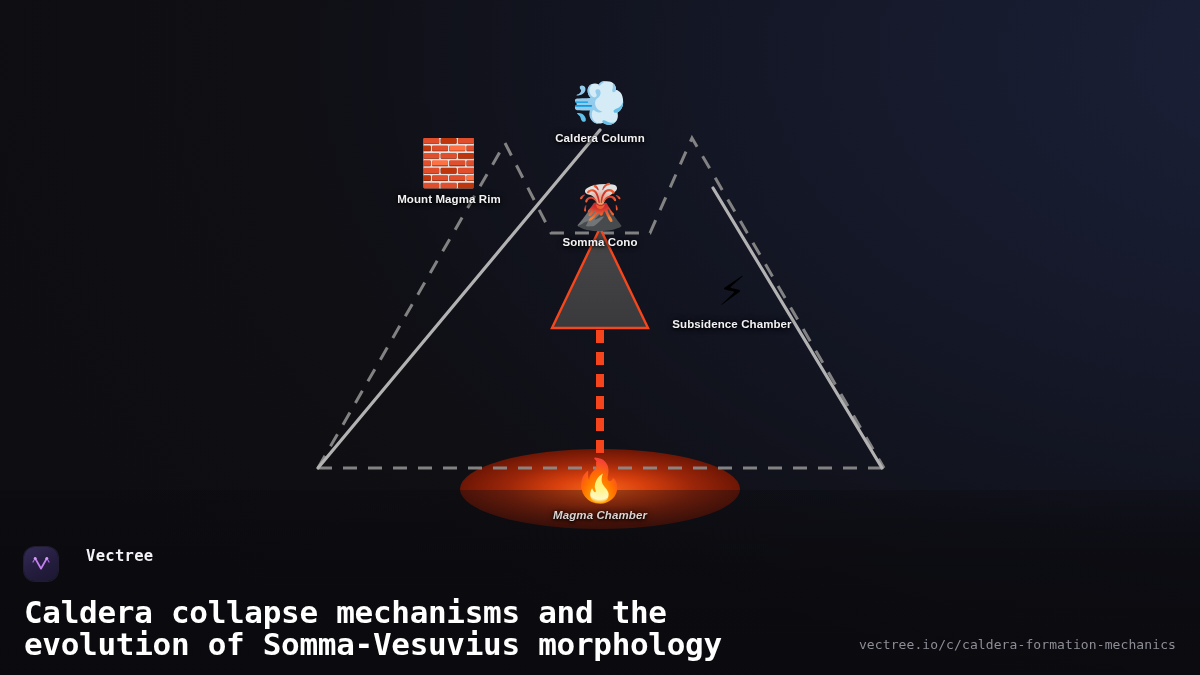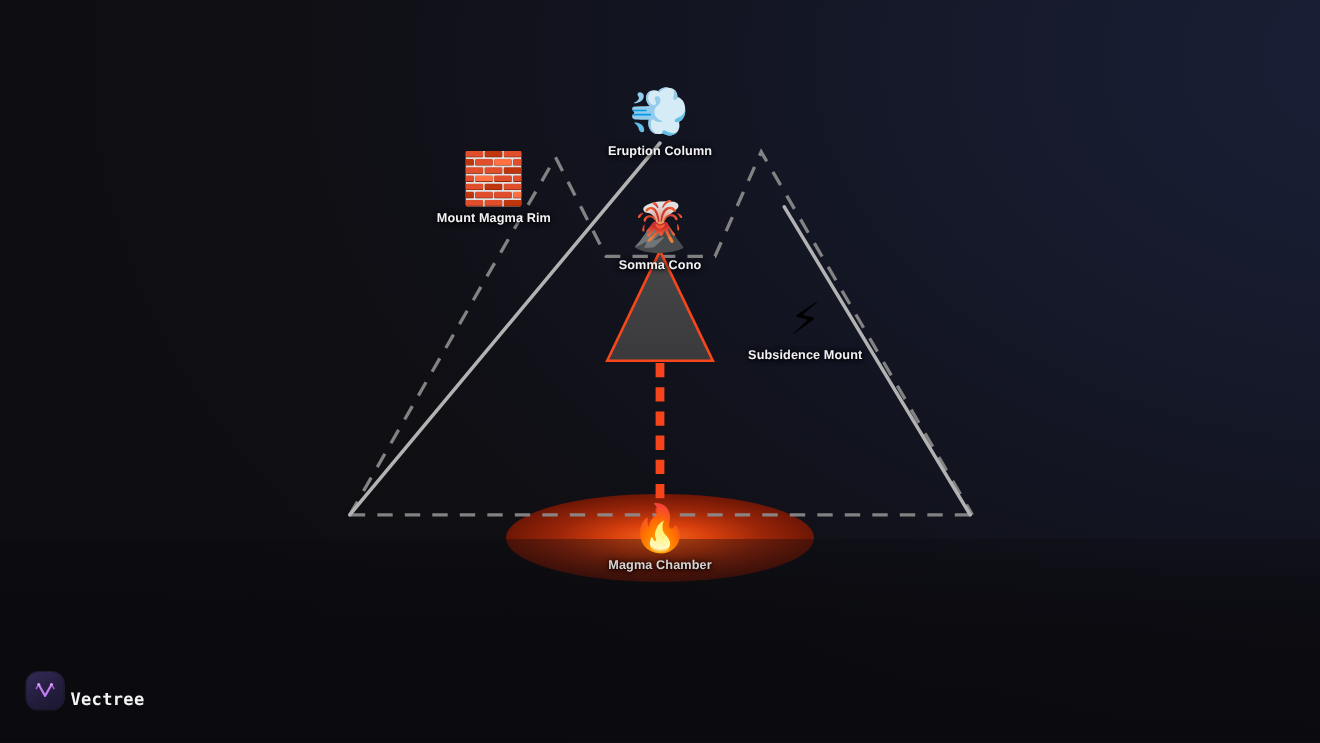--- a/index.html
+++ b/index.html
@@ -55,21 +55,21 @@
   }
   .node-label {
     margin-top:7px;
     color:#f2f2f4;
     font-size:11.5px;
     font-weight:bold;
     letter-spacing:0.1px;
     white-space:nowrap;
     text-shadow:0 1px 3px rgba(0,0,0,0.95), 0 0 6px rgba(0,0,0,0.8);
   }
-  .node-label.dim { color:#d8d4d2; }
+  .node-label.dim { color:#d8d4d2;font-style:italic; }
 
   #node-eruption-column { left:600px; top:112px; }
   #node-eruption-column .node-icon { font-size:44px; }
 
   #node-somma-rim { left:449px; top:172px; }
   #node-somma-rim .node-icon { font-size:46px; }
 
   #node-gran-cono { left:600px; top:216px; }
   #node-gran-cono .node-icon { font-size:44px; }
 
@@ -80,21 +80,21 @@
   #node-magma-chamber .node-icon { font-size:42px; }
 
   
   #footer {
     position:absolute;
     left:0; right:0; bottom:0;
     padding:0 24px 14px 24px;
     z-index:10;
   }
   #brand {
-    display:flex; align-items:flex-end; gap:6px;
+    display:flex; align-items:flex-start; gap:28px;
     margin-bottom:16px;
   }
   #brand-logo {
     width:34px; height:34px;
     border-radius:11px;
     background:linear-gradient(150deg,#332a55 0%,#241d3e 55%,#1b1730 100%);
     display:flex; align-items:center; justify-content:center;
     flex:none;
     box-shadow:0 0 0 1px rgba(150,120,220,0.16);
   }
@@ -152,36 +152,36 @@
     <path d="M 318,468 L 600,130" fill="none" stroke="#b2b2b2" stroke-width="3.2" stroke-linecap="round"></path>
     <path d="M 713,188 L 882,468" fill="none" stroke="#b2b2b2" stroke-width="3.2" stroke-linecap="round"></path>
 
     <path d="M 600,330 L 600,466" fill="none" stroke="#f6451c" stroke-width="8" stroke-dasharray="13 9" stroke-linecap="butt"></path>
 
     <polygon points="552,328 600,228 648,328" fill="url(#coneGrad)" stroke="#f6461c" stroke-width="2.4" stroke-linejoin="miter"></polygon>
   </svg>
 
   <div class="node" id="node-eruption-column">
     <span class="node-icon">💨</span>
-    <span class="node-label">Eruption Column</span>
+    <span class="node-label">Caldera Column</span>
   </div>
 
   <div class="node" id="node-somma-rim">
     <span class="node-icon">🧱</span>
     <span class="node-label">Mount Magma Rim</span>
   </div>
 
   <div class="node" id="node-gran-cono">
     <span class="node-icon">🌋</span>
     <span class="node-label">Somma Cono</span>
   </div>
 
   <div class="node" id="node-subsidence-faults">
     <span class="node-icon">⚡</span>
-    <span class="node-label">Subsidence Mount</span>
+    <span class="node-label">Subsidence Chamber</span>
   </div>
 
   <div class="node" id="node-magma-chamber">
     <span class="node-icon">🔥</span>
     <span class="node-label dim">Magma Chamber</span>
   </div>
 
   <div id="footer">
 
     <div id="brand">
@@ -190,16 +190,18 @@
           <path d="M5.2 5.4 L11 15.6 L16.8 5.4" fill="none" stroke="#c47ef0" stroke-width="1.9" stroke-linecap="round" stroke-linejoin="round"></path>
           <circle cx="5.2" cy="5.4" r="1.5" fill="#d49bf5"></circle>
           <circle cx="16.8" cy="5.4" r="1.5" fill="#d49bf5"></circle>
           <path d="M4.0 7.2 L3.0 9.0" stroke="#a868d8" stroke-width="1.3" stroke-linecap="round"></path>
           <path d="M18.0 7.2 L19.0 9.0" stroke="#a868d8" stroke-width="1.3" stroke-linecap="round"></path>
         </svg>
       </div>
       <div id="brand-name">Vectree</div>
     </div>
 
-
+    <div id="headline">Caldera collapse mechanisms and the evolution of Somma-Vesuvius morphology</div>
+
+    <div id="source-url">vectree.io/c/caldera-formation-mechanics</div>
   </div>
 
 </div>
 
 </body></html>

